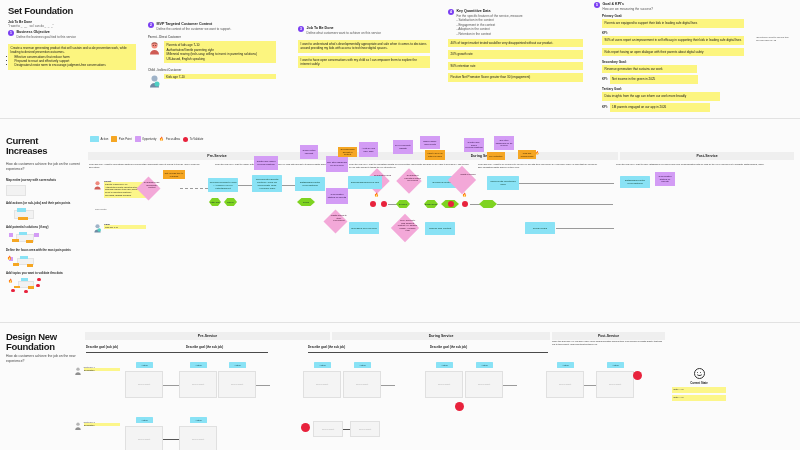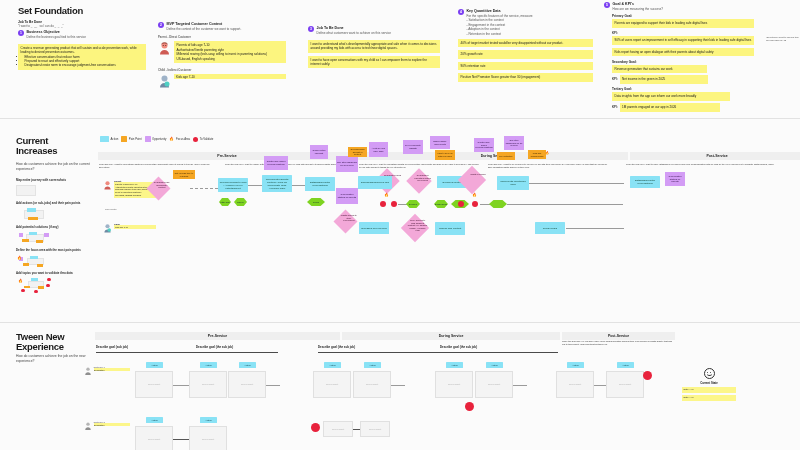--- a/index.html
+++ b/index.html
@@ -7,21 +7,21 @@
   body {
     font-family: "Liberation Sans", sans-serif;
     background: #fbfbfb;
     color: #1a1a1a;
     font-size: 3px;
     -webkit-font-smoothing: antialiased;
   }
   .board { position: relative; width: 800px; height: 450px; }
 
   
-  .sec { position: absolute; left: 10px; width: 736px; }
+  .sec { position: absolute; left: 0; width: 736px; }
   .sec-title {
     font-size: 9.5px; font-weight: 700; letter-spacing: -0.3px; line-height: 1.05;
   }
   .sec-sub { font-size: 3.4px; color: #444; line-height: 1.35; margin-top: 2px; }
   .divider { position: absolute; left: 0; width: 800px; height: 1px; background: #e2e2e2; }
 
   .hdr-label { font-size: 3.2px; font-weight: 700; }
   .hdr-desc { font-size: 2.9px; color: #555; }
   .yel { background: #fcf68a; }
 
@@ -426,21 +426,21 @@
     <div class="jm line-h" style="left:497px;top:84px;width:116px;"></div>
 
     <div class="jm box-act" style="left:620px;top:56px;width:30px;height:12px">Establishing initial conversations</div>
     <div class="jm box-opp" style="left:655px;top:52px;width:20px;height:14px">Conversation starters for parents</div>
   </div>
 
   <div class="divider" style="top:322px;"></div>
 
   <div class="sec" id="dn" style="top:326px;height:124px;">
     <div style="position:absolute;left:6px;top:6px;width:72px;">
-      <div class="sec-title">Tween New Experience</div>
+      <div class="sec-title">Design New Foundation</div>
       <div class="sec-sub">How do customers achieve the job on the new experience?</div>
     </div>
 
     <div class="phasebar" style="position:absolute;left:85px;top:6px;width:580px;">
       <div class="phase" style="width:245px">Pre-Service</div>
       <div class="phase" style="width:218px">During Service</div>
       <div class="phase" style="width:113px">Post-Service</div>
     </div>
 
     <div style="position:absolute;left:86px;top:19px;" class="dgoal">Describe goal (sub job)</div>

